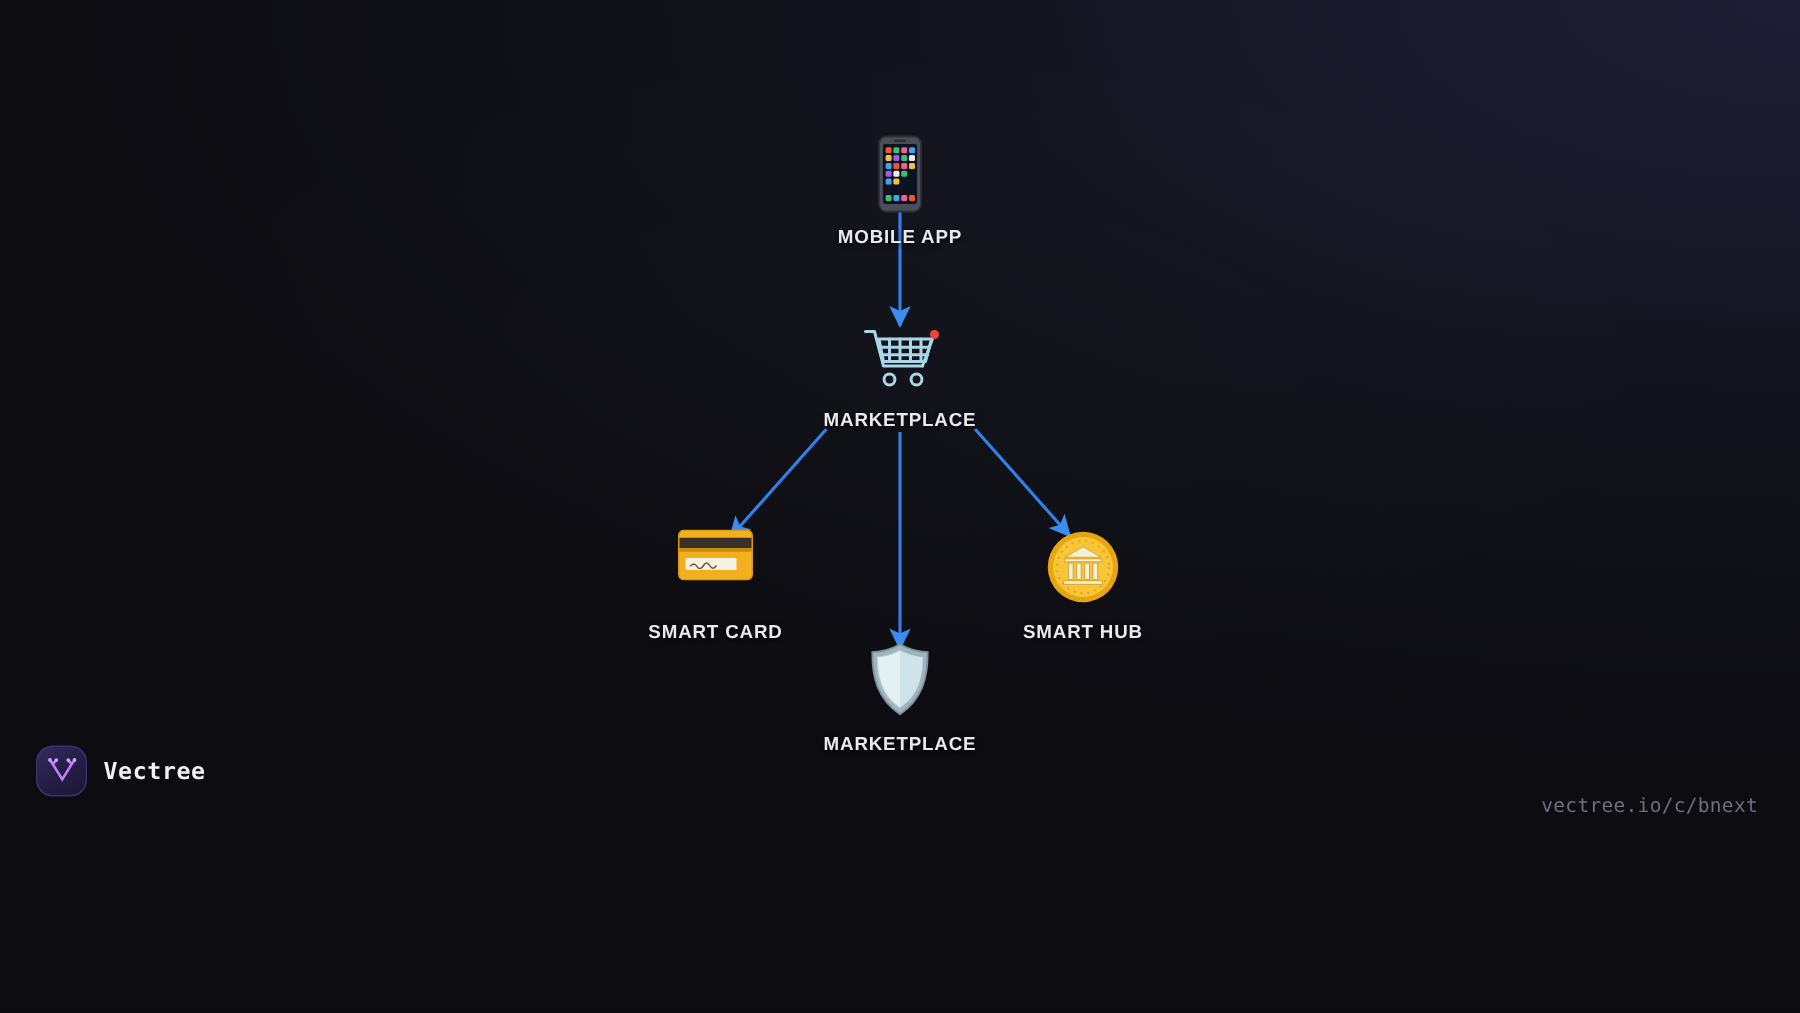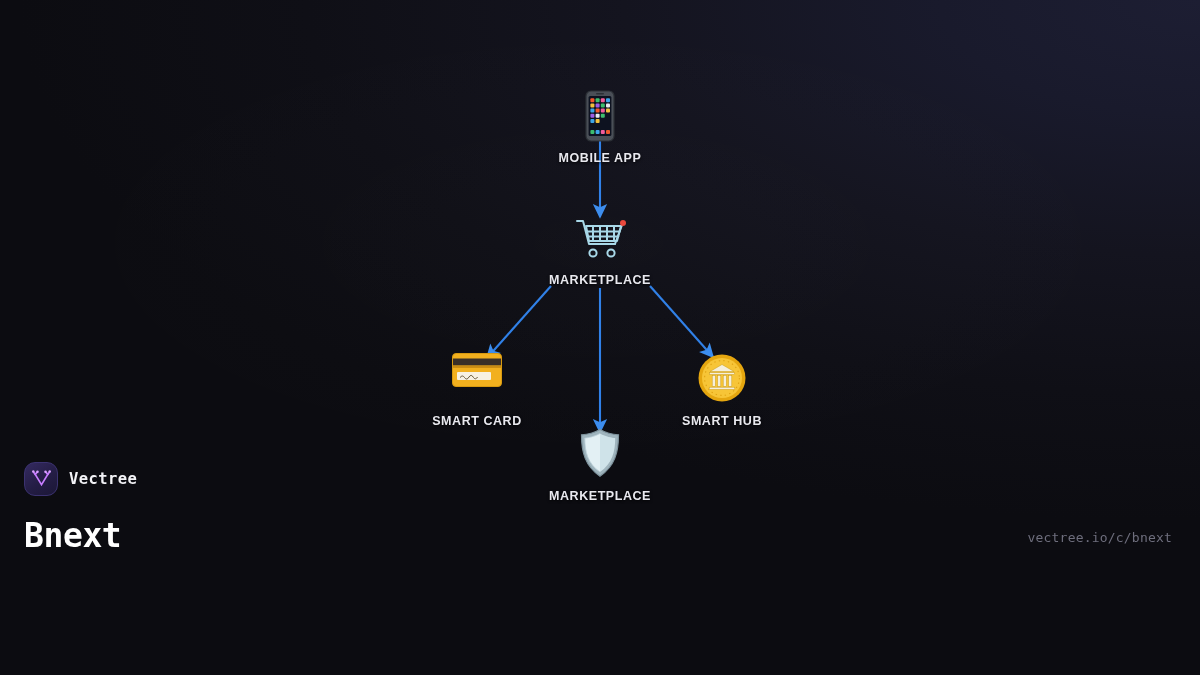--- a/index.html
+++ b/index.html
@@ -266,18 +266,17 @@
           <g fill="#d8a0ff">
             <circle cx="1.3" cy="1.6" r="1.25"></circle>
             <circle cx="5.5" cy="1.7" r="1.25"></circle>
             <circle cx="13.5" cy="1.7" r="1.25"></circle>
             <circle cx="17.7" cy="1.6" r="1.25"></circle>
           </g>
         </svg>
       </div>
       <div id="brand-name">Vectree</div>
     </div>
-    <div id="brand-title">Bnext</div>
   </div>
 
   <div id="brand-url">vectree.io/c/bnext</div>
 
 </div>
 
 </body></html>

